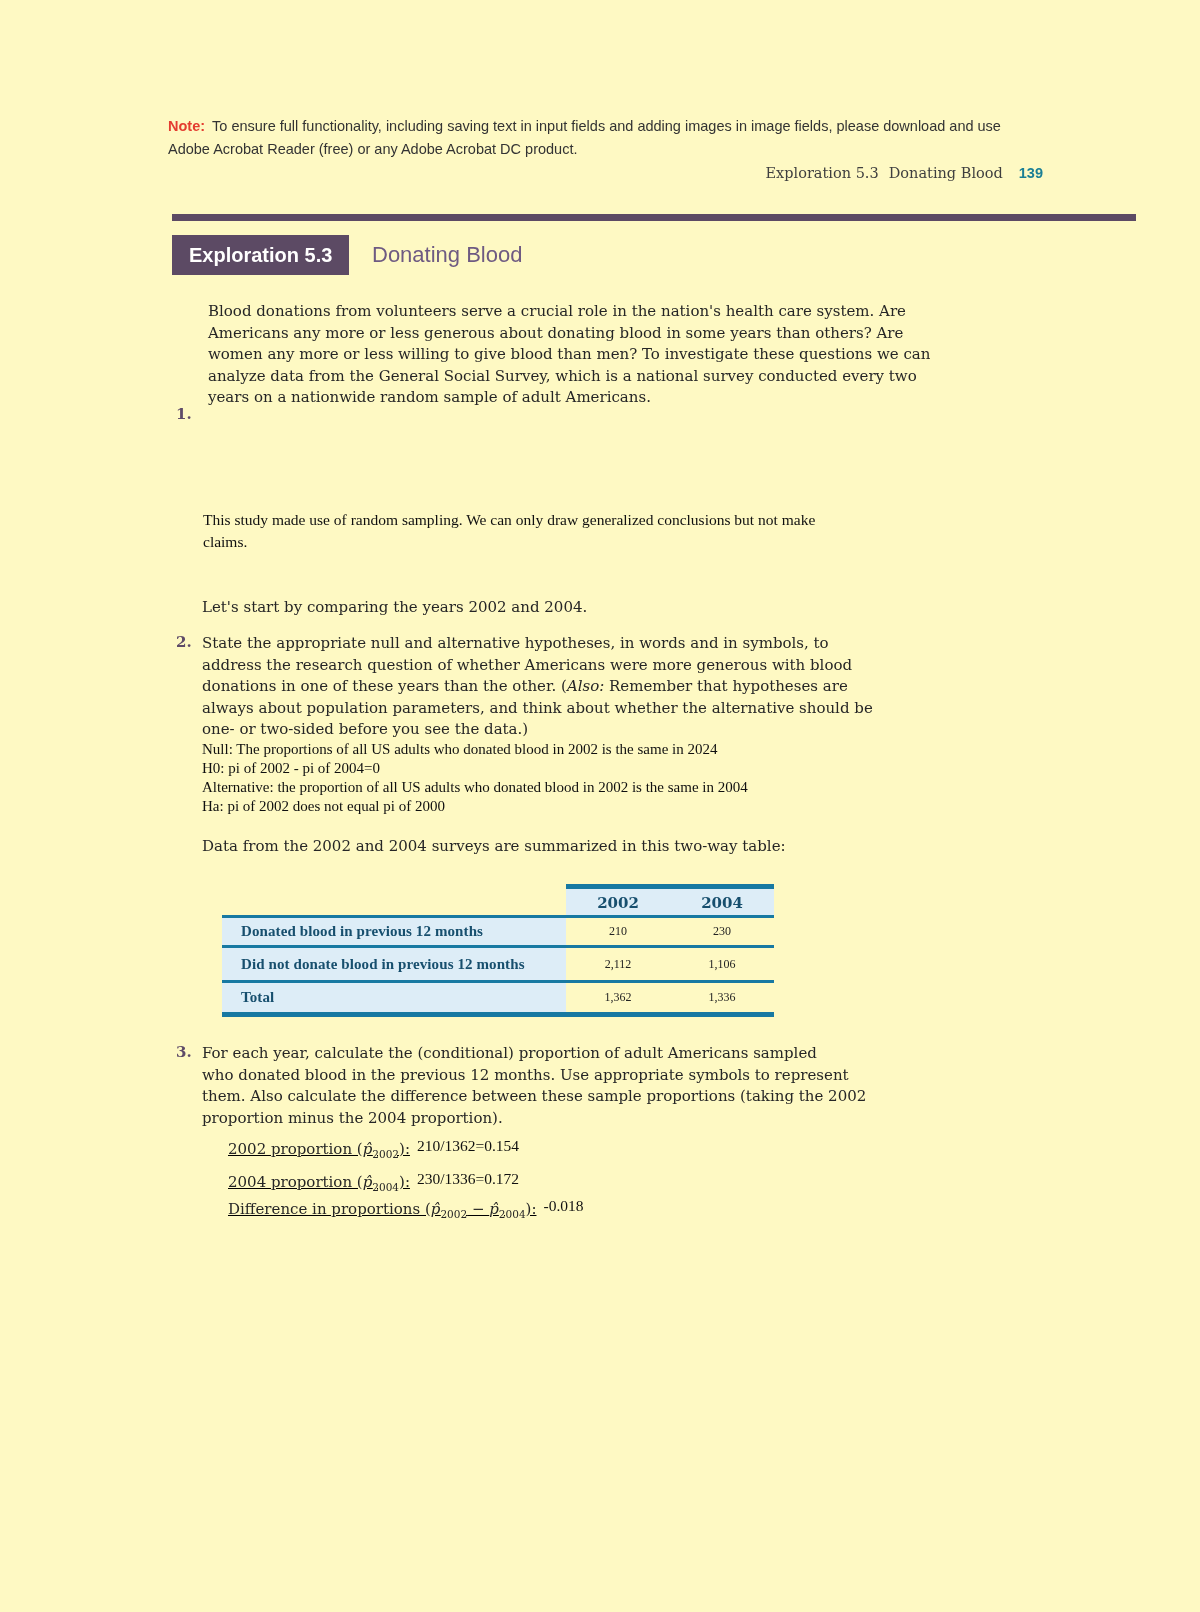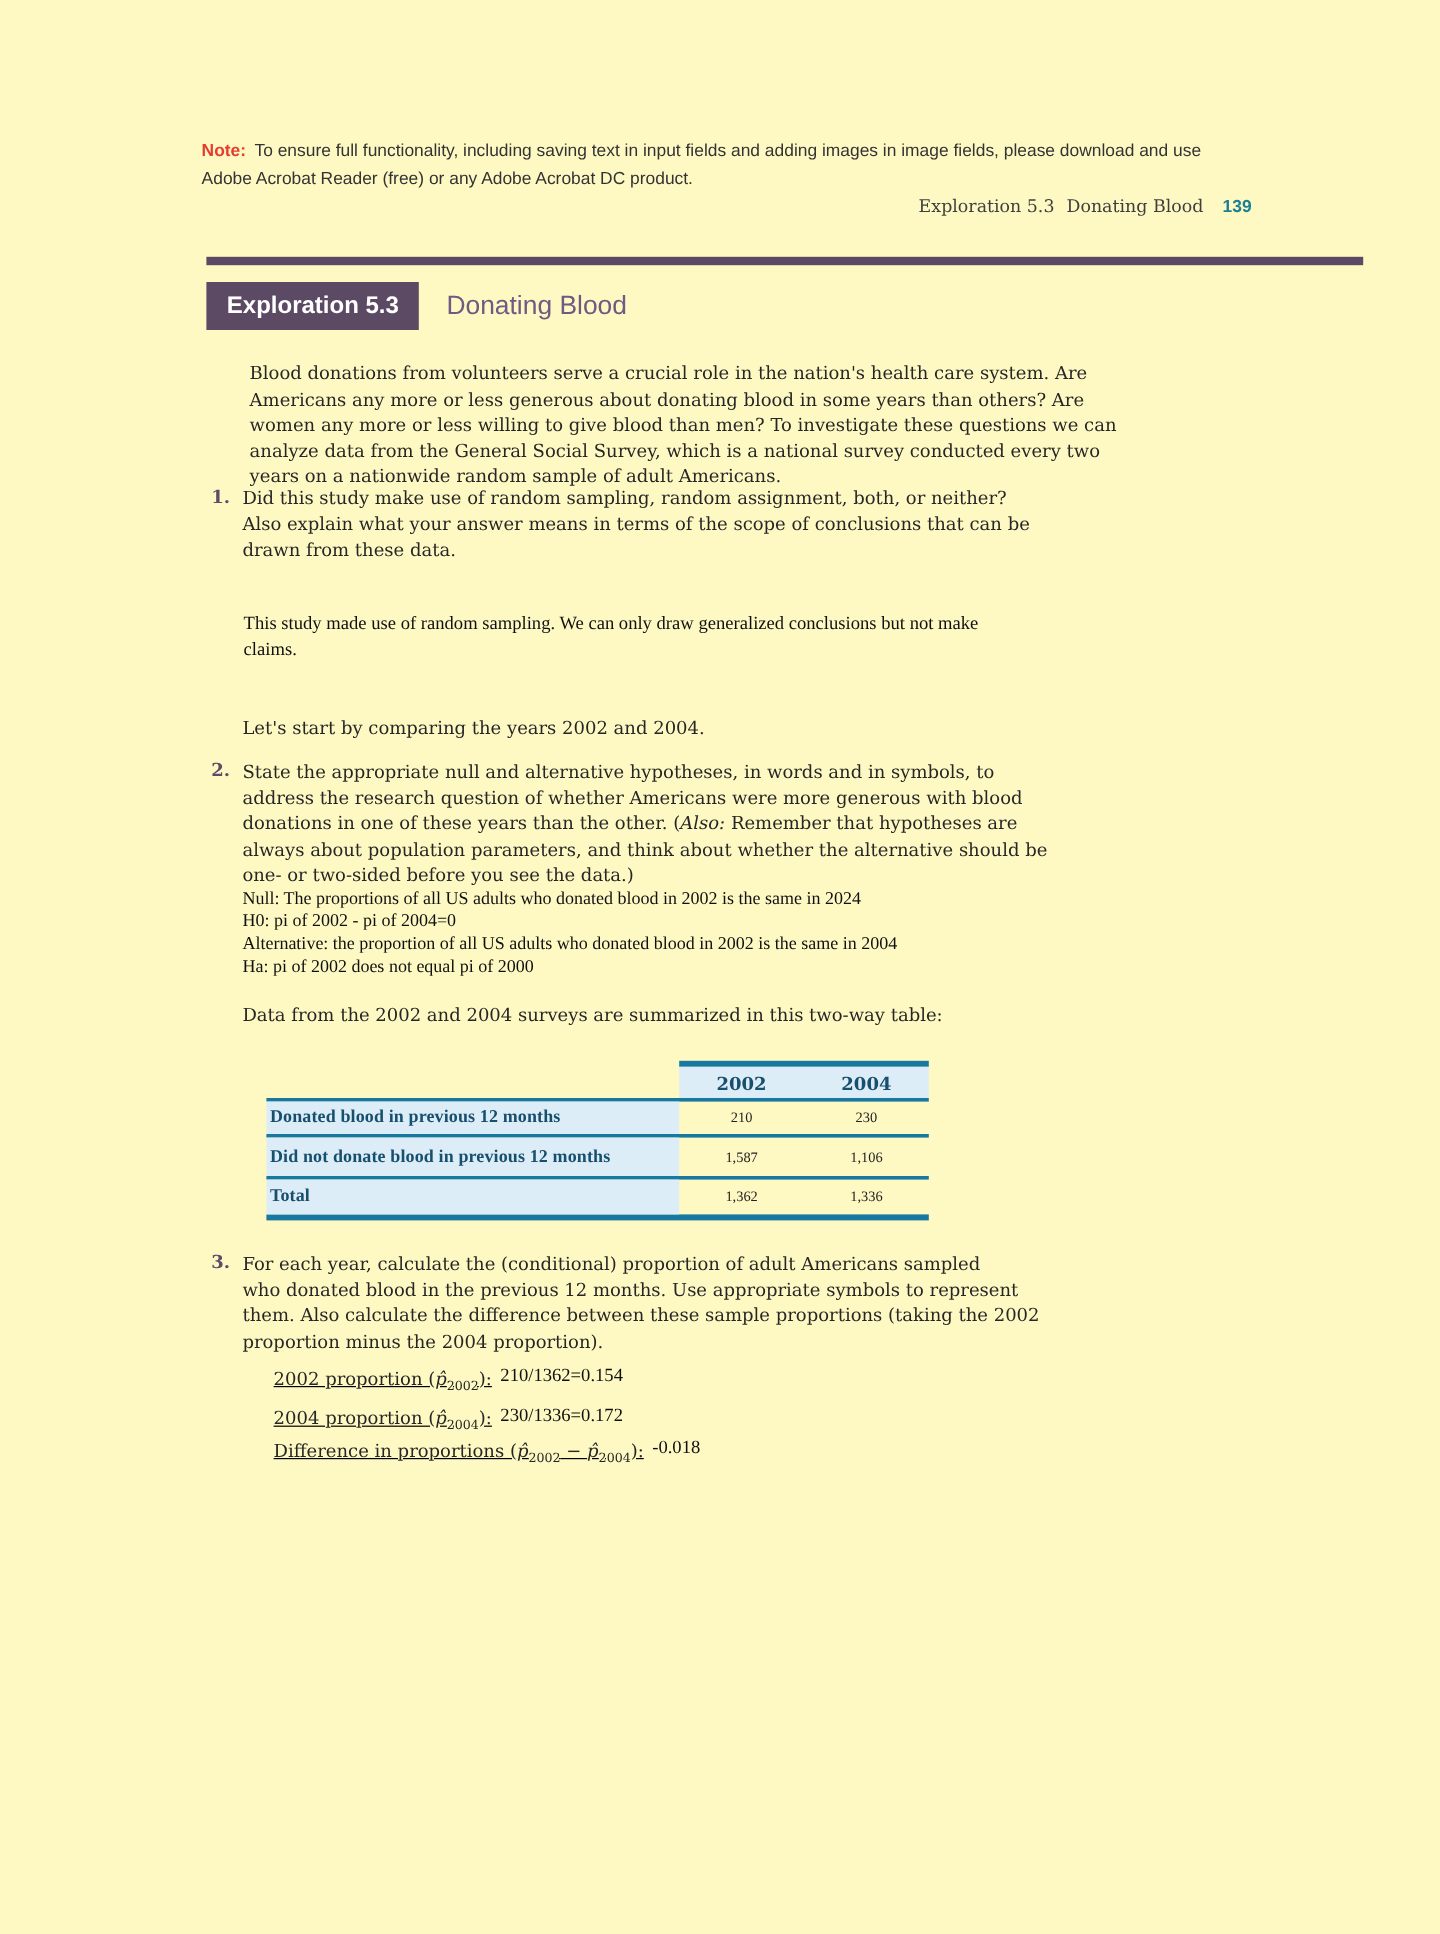--- a/index.html
+++ b/index.html
@@ -59,21 +59,21 @@
   .twoway { position:absolute; left:222px; top:884px; width:552px; }
   .t-topbar { margin-left:344px; width:208px; height:5px; background:#1779a2; }
   .t-header { display:flex; height:26px; }
   .t-corner { width:344px; }
   .t-years { width:208px; background:#ddedf7; display:flex; }
   .t-year { width:104px; text-align:center; font-family:"DejaVu Serif", serif; font-weight:bold;
             font-size:15px; color:#174f6e; line-height:28px; }
   .t-rule { height:3px; background:#1779a2; }
   .t-row { display:flex; }
   .t-row .lab { width:344px; background:#ddedf7; font-family:"Liberation Serif", serif; font-weight:bold;
-                font-size:15px; color:#174f6e; padding-left:3px; box-sizing:border-box;
+                font-size:15px; color:#174f6e; padding-left:19px; box-sizing:border-box;
                 display:flex; align-items:center; letter-spacing:0.1px; }
   .t-row .val { width:104px; font-family:"Liberation Serif", serif; font-size:12px; color:#222;
                 display:flex; align-items:center; justify-content:center; }
   .row-a { height:27px; } .row-b { height:32px; } .row-c { height:29px; }
   .t-bottombar { height:5px; background:#1779a2; }
 
   
   .q3row { position:absolute; left:228px; height:24px;text-decoration:underline; }
   .q3row.ra { top:1140px; } .q3row.rb { top:1173px; } .q3row.rc { top:1200px; }
   .q3lab { font-family:"DejaVu Serif", serif; font-size:15px; color:#262626; }
@@ -103,23 +103,20 @@
   <div class="badge">Exploration 5.3</div>
   <div class="doc-title">Donating Blood</div>
 
   <p class="book intro preline">Blood donations from volunteers serve a crucial role in the nation's health care system. Are
 Americans any more or less generous about donating blood in some years than others? Are
 women any more or less willing to give blood than men? To investigate these questions we can
 analyze data from the General Social Survey, which is a national survey conducted every two
 years on a nationwide random sample of adult Americans.</p>
 
   <span class="qnum n1">1.</span>
-  <div class="book qtext t1 preline">Did this study make use of random sampling, random assignment, both, or neither?
-Also explain what your answer means in terms of the scope of conclusions that can be
-drawn from these data.</div>
   <div class="typed answer1 preline">This study made use of random sampling. We can only draw generalized conclusions but not make
 claims.</div>
 
   <div class="book interlude">Let's start by comparing the years 2002 and 2004.</div>
 
   <span class="qnum n2">2.</span>
   <div class="book qtext t2 preline"><span>State the appropriate null and alternative hypotheses, in words and in symbols, to
 address the research question of whether Americans were more generous with blood
 donations in one of these years than the other. (</span><i>Also:</i><span> Remember that hypotheses are
 always about population parameters, and think about whether the alternative should be
@@ -142,21 +139,21 @@
     </div>
     <div class="t-rule"></div>
     <div class="t-row row-a">
       <div class="lab">Donated blood in previous 12 months</div>
       <div class="val">210</div>
       <div class="val">230</div>
     </div>
     <div class="t-rule"></div>
     <div class="t-row row-b">
       <div class="lab">Did not donate blood in previous 12 months</div>
-      <div class="val">1,587</div>
+      <div class="val">2,112</div>
       <div class="val">1,106</div>
     </div>
     <div class="t-rule"></div>
     <div class="t-row row-c">
       <div class="lab">Total</div>
       <div class="val">1,362</div>
       <div class="val">1,336</div>
     </div>
     <div class="t-bottombar"></div>
   </div>

